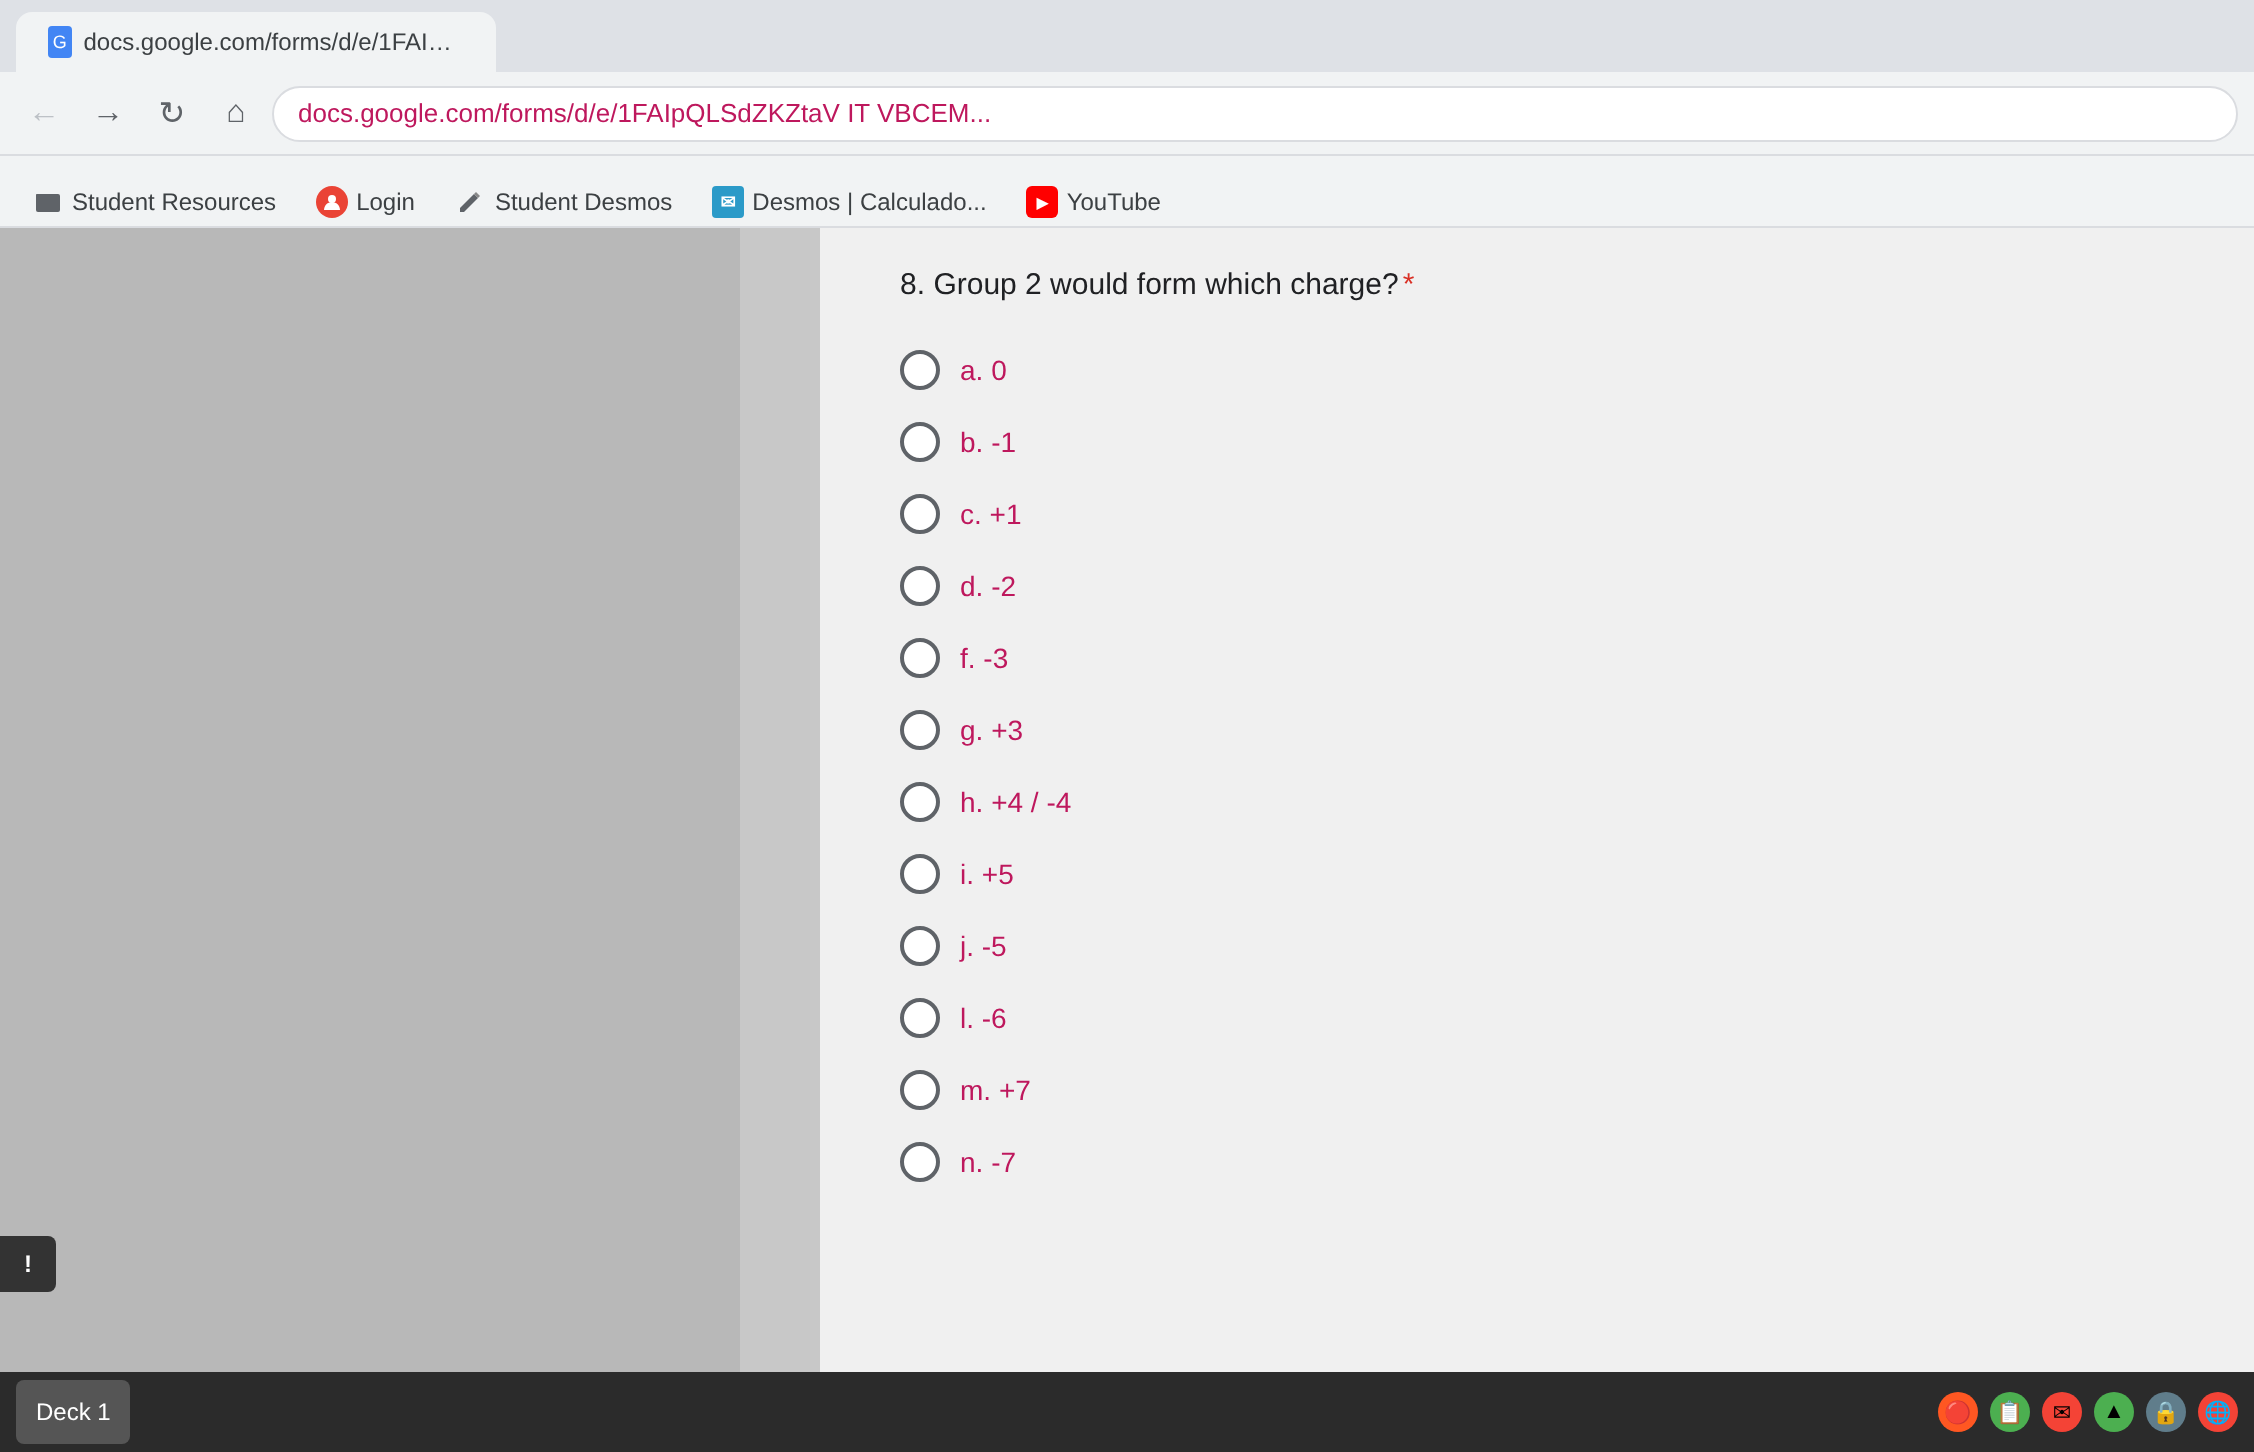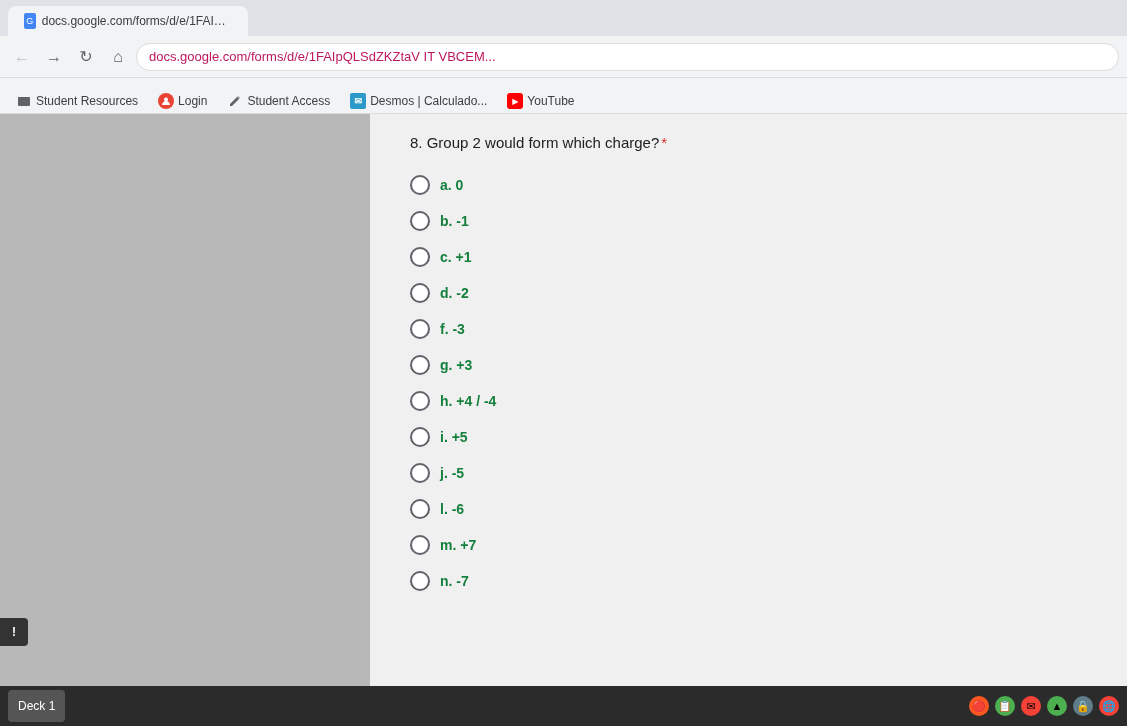--- a/index.html
+++ b/index.html
@@ -143,20 +143,21 @@
       min-width: 370px;
       background: #b8b8b8;
       height: 100%;
     }
 
     .main-content {
       flex: 1;
       background: #f0f0f0;
       padding: 20px 40px;
       overflow-y: auto;
+      margin-left: 40px;
     }
 
     .question-title {
       font-size: 15px;
       color: #202124;
       margin-bottom: 20px;
       font-weight: 400;
     }
 
     .required-star {
@@ -182,22 +183,21 @@
       width: 20px;
       height: 20px;
       border: 2px solid #5f6368;
       border-radius: 50%;
       flex-shrink: 0;
       background: white;
     }
 
     .option-label {
       font-size: 14px;
-      color: #15803d;
-      font-weight: bold;
+      color: #be185d;
     }
 
     .side-alert {
       position: fixed;
       left: 0;
       bottom: 80px;
       width: 28px;
       height: 28px;
       background: #333;
       display: flex;
@@ -311,21 +311,21 @@
     <span>Login</span>
   </div>
 
   <div class="bookmark-item">
     <div class="bookmark-icon">
       <svg width="14" height="14" viewBox="0 0 14 14" fill="none">
         <path d="M2 10L9 3l2 2L4 12H2v-2z" fill="#5f6368"></path>
         <path d="M9 3l1-1 2 2-1 1-2-2z" fill="#888"></path>
       </svg>
     </div>
-    <span>Student Access</span>
+    <span>Student Desmos</span>
   </div>
 
   <div class="bookmark-item">
     <div class="bookmark-icon desmos-icon" style="width:16px;height:16px;background:#2b9ac8;border-radius:2px;display:flex;align-items:center;justify-content:center;">
       <span style="color:white;font-size:9px;font-weight:bold;">✉</span>
     </div>
     <span>Desmos | Calculado...</span>
   </div>
 
   <div class="bookmark-item">

